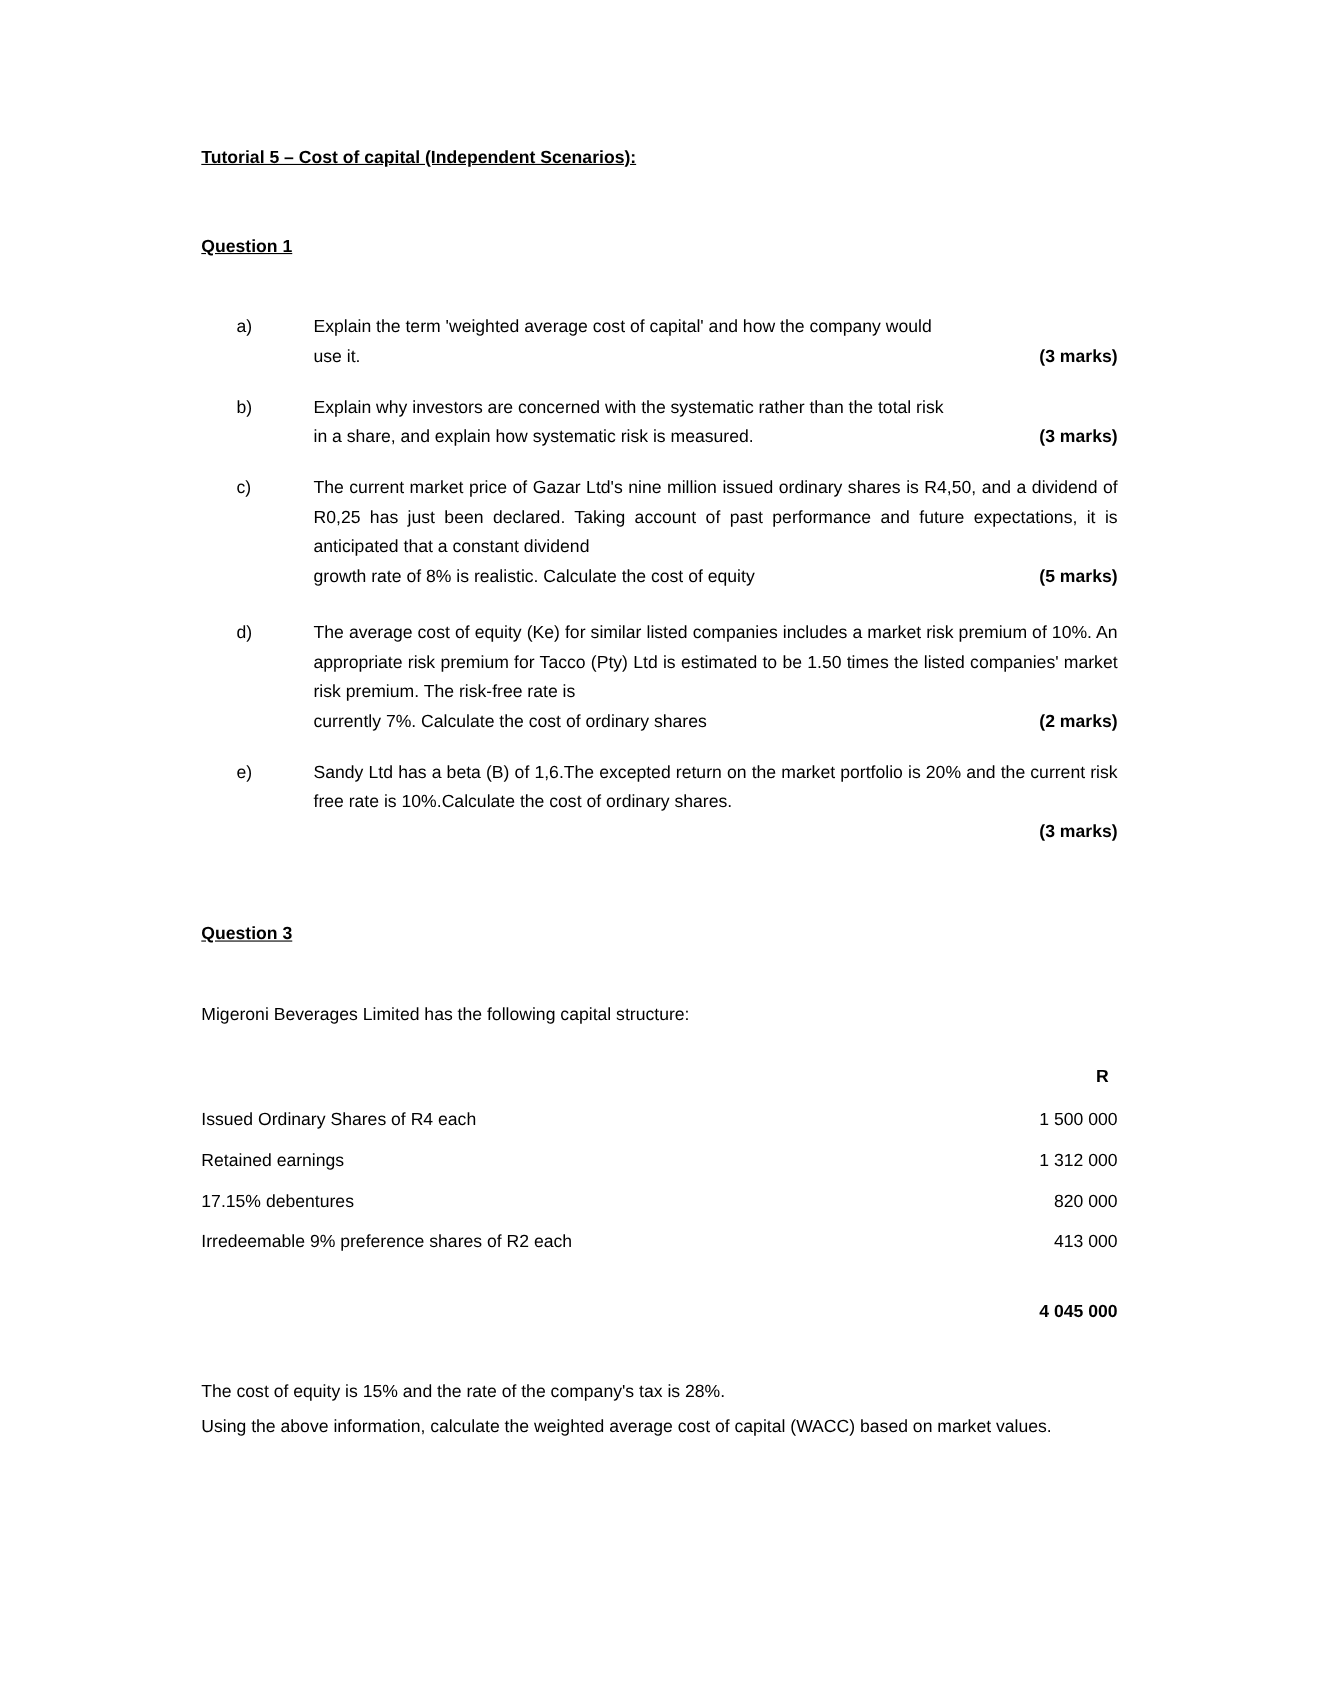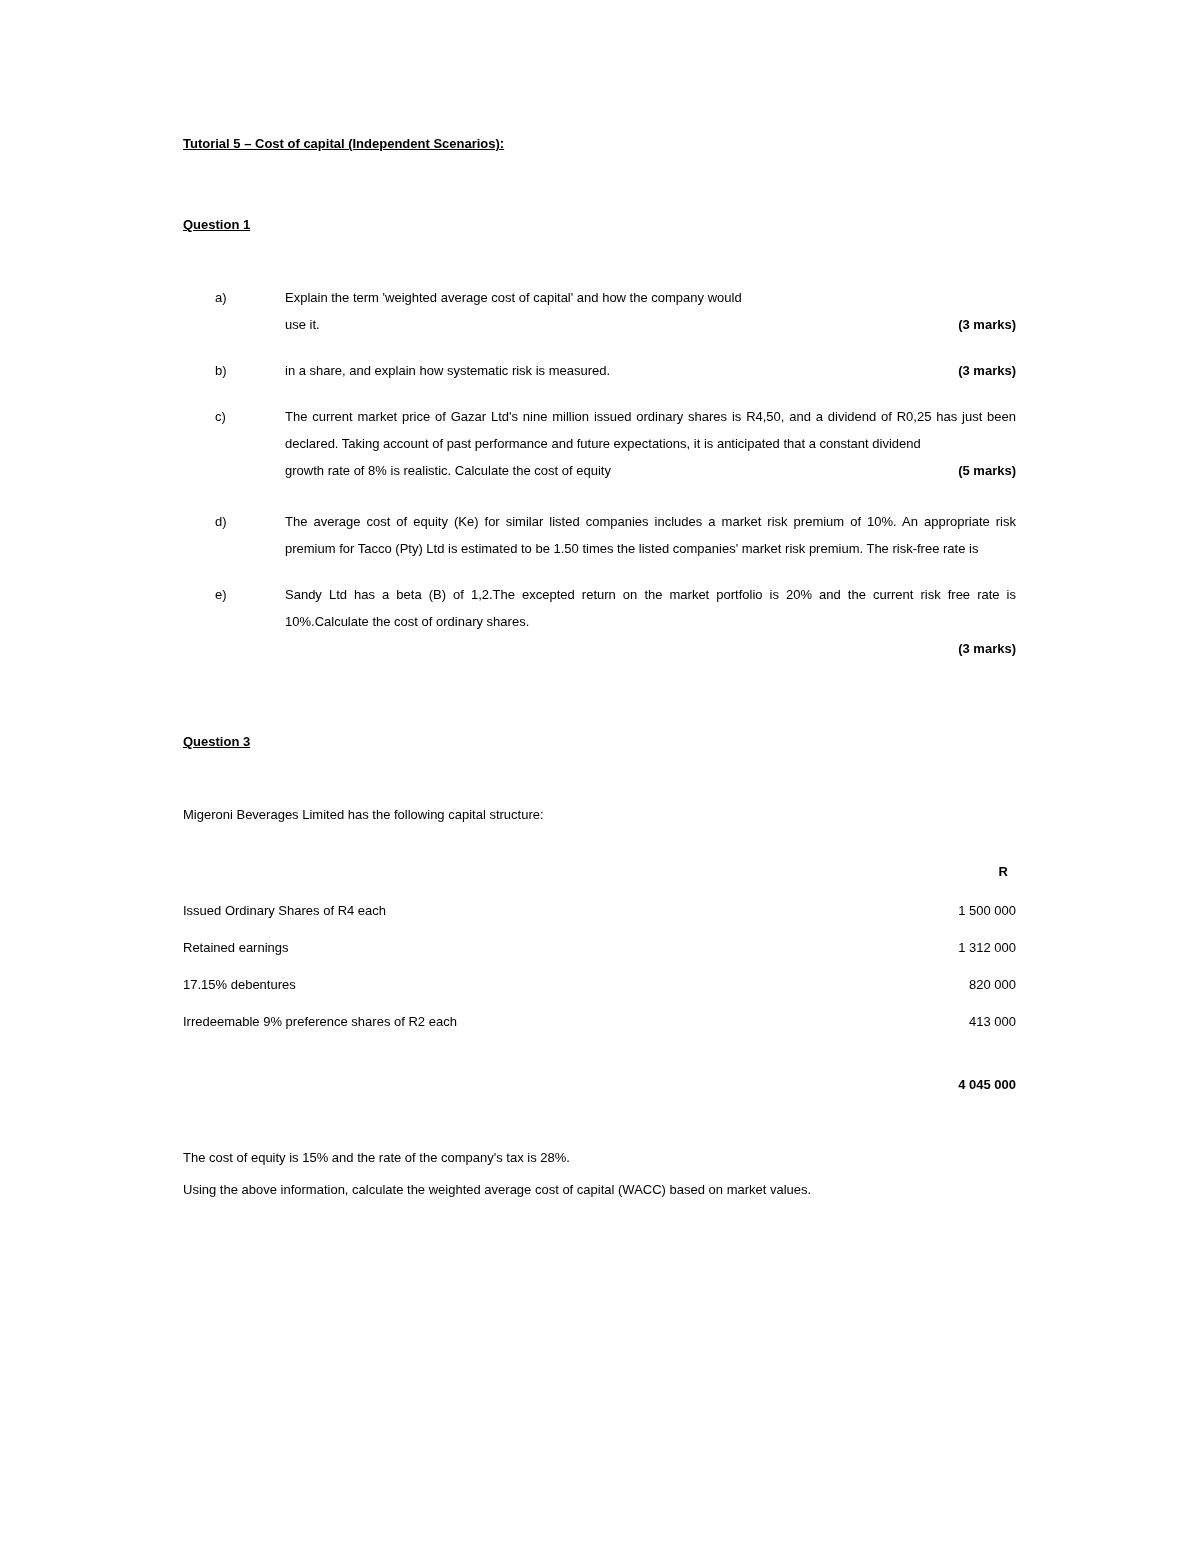--- a/index.html
+++ b/index.html
@@ -8,21 +8,21 @@
     background: #ffffff;
     color: #000000;
     font-family: "Liberation Sans", sans-serif;
   }
   .page {
     position: relative;
     width: 1200px;
     height: 1553px;
     box-sizing: border-box;
     padding: 130px 184px 40px 183px;
-    font-size: 13px;
+    font-size: 16px;
     line-height: 27px;
     overflow: hidden;
     border-radius: 13px;
   }
   .doc-title {
     font-weight: bold;
     text-decoration: underline;
     margin: 0 0 54px 0;
   }
   .q-heading {
@@ -113,20 +113,21 @@
           <div class="q-item-lastline">
             <span>use it.</span>
             <span class="q-item-marks">(3 marks)</span>
           </div>
         </div>
       </div>
 
       <div class="q-item">
         <div class="q-item-label">b)</div>
         <div class="q-item-content">
+          <div class="q-item-body">Explain why investors are concerned with the systematic rather than the total risk</div>
           <div class="q-item-lastline">
             <span>in a share, and explain how systematic risk is measured.</span>
             <span class="q-item-marks">(3 marks)</span>
           </div>
         </div>
       </div>
 
       <div class="q-item">
         <div class="q-item-label">c)</div>
         <div class="q-item-content">
@@ -135,27 +136,31 @@
             <span>growth rate of 8% is realistic. Calculate the cost of equity</span>
             <span class="q-item-marks">(5 marks)</span>
           </div>
         </div>
       </div>
 
       <div class="q-item q-item-extra-gap">
         <div class="q-item-label">d)</div>
         <div class="q-item-content">
           <div class="q-item-body">The average cost of equity (Ke) for similar listed companies includes a market risk premium of 10%. An appropriate risk premium for Tacco (Pty) Ltd is estimated to be 1.50 times the listed companies' market risk premium. The risk-free rate is</div>
+          <div class="q-item-lastline">
+            <span>currently 7%. Calculate the cost of ordinary shares</span>
+            <span class="q-item-marks">(2 marks)</span>
+          </div>
         </div>
       </div>
 
       <div class="q-item">
         <div class="q-item-label">e)</div>
         <div class="q-item-content">
-          <div class="q-item-body">Sandy Ltd has a beta (B) of 1,2.The excepted return on the market portfolio is 20% and the current risk free rate is 10%.Calculate the cost of ordinary shares.</div>
+          <div class="q-item-body">Sandy Ltd has a beta (B) of 1,6.The excepted return on the market portfolio is 20% and the current risk free rate is 10%.Calculate the cost of ordinary shares.</div>
           <div class="q-item-lastline">
             <span></span>
             <span class="q-item-marks">(3 marks)</span>
           </div>
         </div>
       </div>
 
     </div>
   </div>
 

